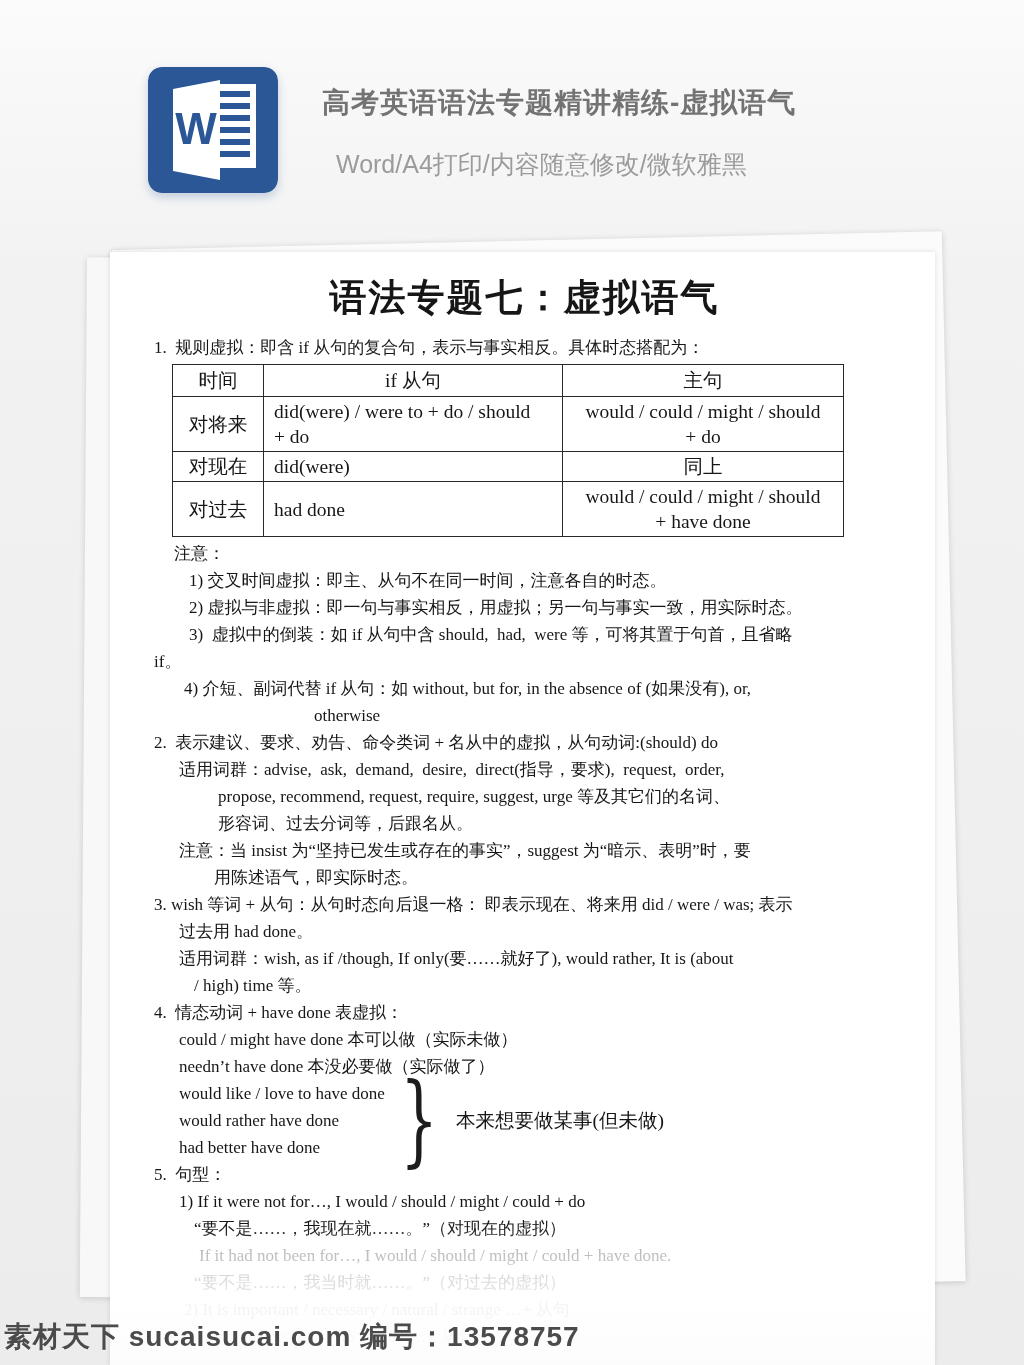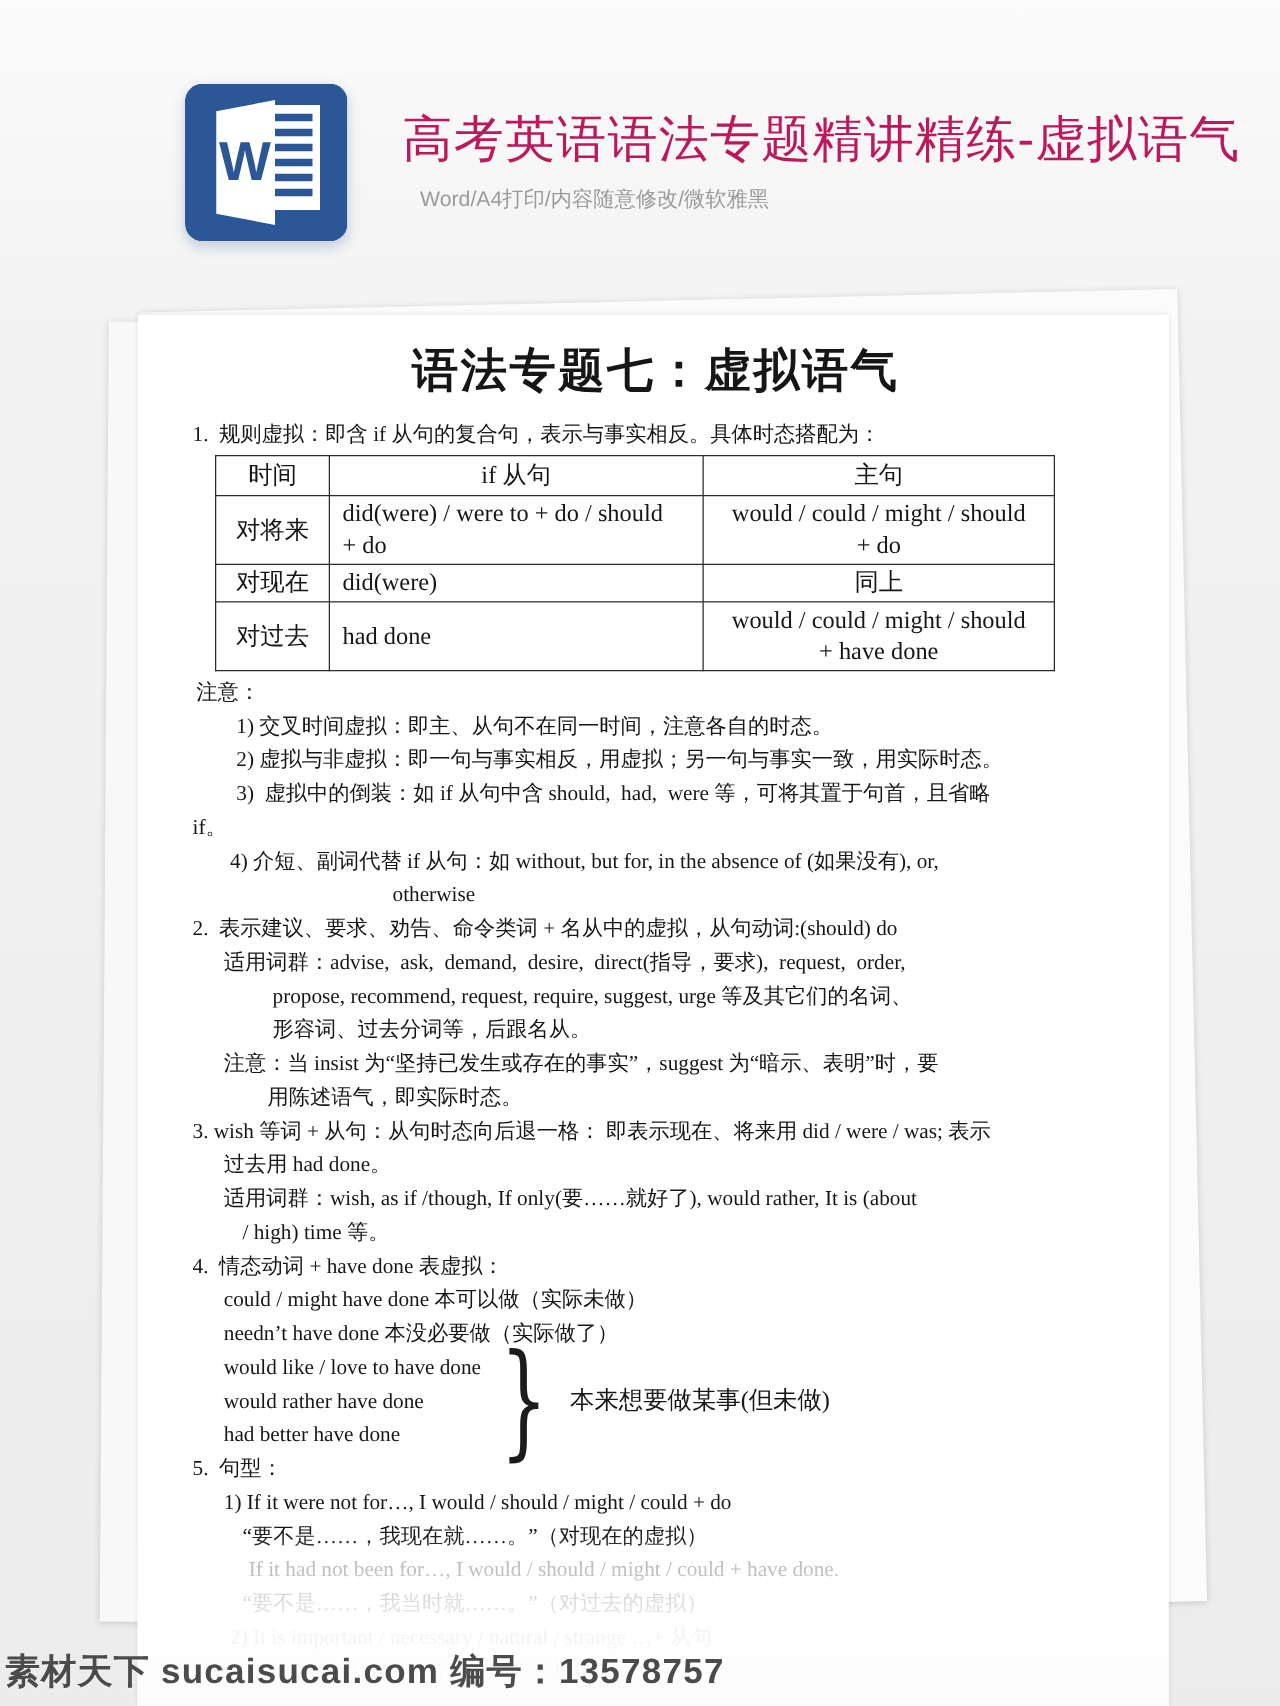--- a/index.html
+++ b/index.html
@@ -5,38 +5,38 @@
   html,body{margin:0;padding:0;}
   body{
     width:1024px;height:1365px;position:relative;overflow:hidden;
     background:linear-gradient(180deg,#fbfbfb 0%,#f2f2f2 20%,#ececec 100%);
     font-family:"Liberation Sans","DejaVu Sans",sans-serif;
   }
   
   .site-header{position:absolute;top:0;left:0;width:1024px;height:240px;}
   .word-icon{position:absolute;left:148px;top:67px;width:130px;height:126px;
     border-radius:14px;box-shadow:0 4px 10px rgba(43,87,151,.25);overflow:hidden;}
-  .header-title{position:absolute;left:322px;top:84px;font-size:40px;font-weight:normal;
-    color:#be185d;letter-spacing:1px;}
-  .header-subtitle{position:absolute;left:336px;top:148px;font-size:17px;color:#9b9b9b;}
+  .header-title{position:absolute;left:322px;top:84px;font-size:28px;font-weight:bold;
+    color:#737373;letter-spacing:1px;}
+  .header-subtitle{position:absolute;left:336px;top:148px;font-size:25px;color:#9b9b9b;}
   
   .sheet{position:absolute;box-shadow:0 1px 6px rgba(0,0,0,.16);}
   .sheet-right{left:112px;top:250px;width:830px;height:1050px;background:#fbfbfb;
     transform:rotate(-1.3deg);transform-origin:0 0;}
   .sheet-left{left:87px;top:263px;width:840px;height:1040px;background:#f8f8f8;
     transform:rotate(.4deg);transform-origin:100% 0;}
   .page{position:absolute;left:110px;top:252px;width:825px;height:1113px;background:#fff;
     box-shadow:0 0 5px rgba(0,0,0,.12);z-index:1;}
   
   .doc-body{position:relative;padding:16px 40px 0 44px;color:#161616;
     font-family:"Liberation Serif","DejaVu Serif",serif;}
   .doc-title{text-align:center;font-size:37px;font-weight:bold;line-height:48px;
     margin:6px 0 12px 0;letter-spacing:2px;}
   .line{font-size:17px;line-height:27px;white-space:pre-wrap;}
-  .n20{margin-left:3px}.n25{margin-left:25px}.n30{margin-left:30px}.n35{margin-left:35px}
+  .n20{margin-left:20px}.n25{margin-left:25px}.n30{margin-left:30px}.n35{margin-left:35px}
   .n40{margin-left:40px}.n45{margin-left:45px}.n60{margin-left:60px}
   .n108{margin-left:64px}.n160{margin-left:160px}
   .gtable{border-collapse:collapse;table-layout:fixed;width:668px;margin:3px 0 3px 18px;}
   .gtable th,.gtable td{border:1.5px solid #2a2a2a;font-weight:normal;font-size:19.5px;
     line-height:25px;padding:2px 10px;white-space:pre-line;vertical-align:middle;}
   .gtable th{text-align:center;padding:3px 0;}
   .c-time{width:90px;text-align:center;}
   .c-if{width:298px;}
   .c-main{width:280px;text-align:center;}
   .fade1{color:#a2a2a2}.fade2{color:#aeaeae}.fade3{color:#c6c6c6}.fade4{color:#d4d4d4}

